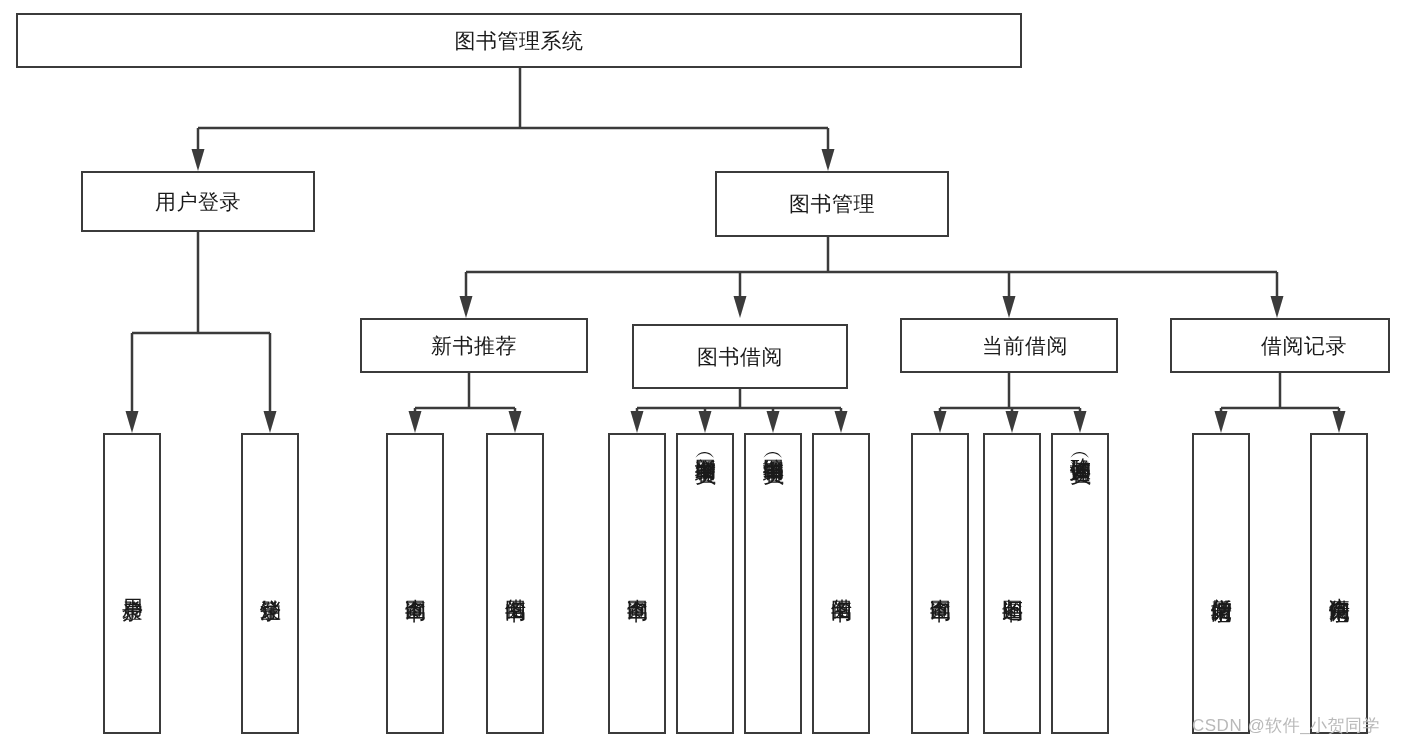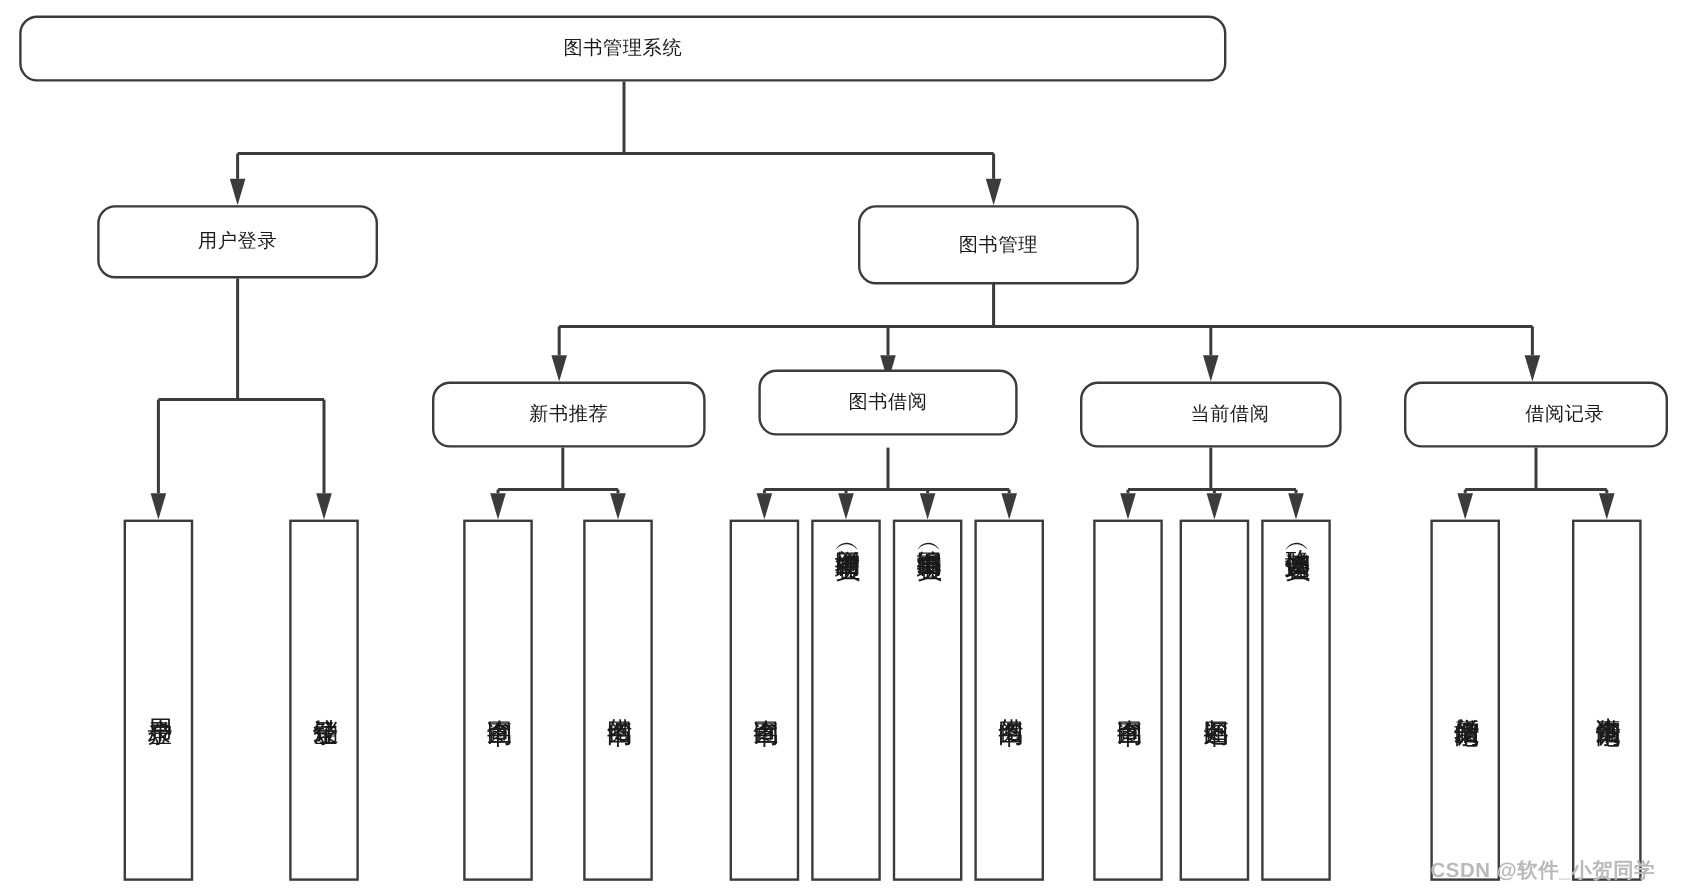--- a/index.html
+++ b/index.html
@@ -29,23 +29,22 @@
     position: absolute;
     box-sizing: border-box;
     border: 2px solid #3b3b3b;
     background: #ffffff;
     display: flex;
     align-items: center;
     justify-content: center;
     color: #1a1a1a;
   }
   .node.horizontal {
-    font-size: 16px;
+    font-size: 21px;
     letter-spacing: 0.5px;
-    border-radius: 15px;
   }
   .node.vertical {
     padding: 6px 0;
     align-items: center;
   }
   .node.vertical .vlabel {
     writing-mode: vertical-rl;
     text-orientation: upright;
     font-size: 21px;
     line-height: 1.18;
@@ -140,21 +139,21 @@
         <span>用户登录</span>
       </div>
       <div class="node horizontal" style="left: 715px; top: 171px; width: 234px; height: 66px;">
         <span>图书管理</span>
       </div>
     </div>
   <div id="level2-layer">
       <div class="node horizontal" style="left: 360px; top: 318px; width: 228px; height: 55px;">
         <span>新书推荐</span>
       </div>
-      <div class="node horizontal" style="left: 632px; top: 308px; width: 216px; height: 55px;">
+      <div class="node horizontal" style="left: 632px; top: 324px; width: 216px; height: 65px;">
         <span>图书借阅</span>
       </div>
       <div class="node horizontal" style="left: 900px; top: 318px; width: 218px; height: 55px; padding-left: 32px;">
         <span>当前借阅</span>
       </div>
       <div class="node horizontal" style="left: 1170px; top: 318px; width: 220px; height: 55px; padding-left: 48px;">
         <span>借阅记录</span>
       </div>
     </div>
   <div id="leaf-layer">
@@ -192,15 +191,15 @@
         <span class="vlabel">确认归还（管理员）</span>
       </div>
       <div class="node vertical" style="left: 1192px; top: 433px; width: 58px; height: 301px;">
         <span class="vlabel">新增借阅记录</span>
       </div>
       <div class="node vertical" style="left: 1310px; top: 433px; width: 58px; height: 301px;">
         <span class="vlabel">查询借阅记录</span>
       </div>
     </div>
 
-  <div class="watermark" style="left:1192px; top:714px;font-weight:bold;">CSDN @软件_小贺同学</div>
+  <div class="watermark" style="left:1192px; top:714px;">CSDN @软件_小贺同学</div>
 
 </div>
 
 </body></html>

